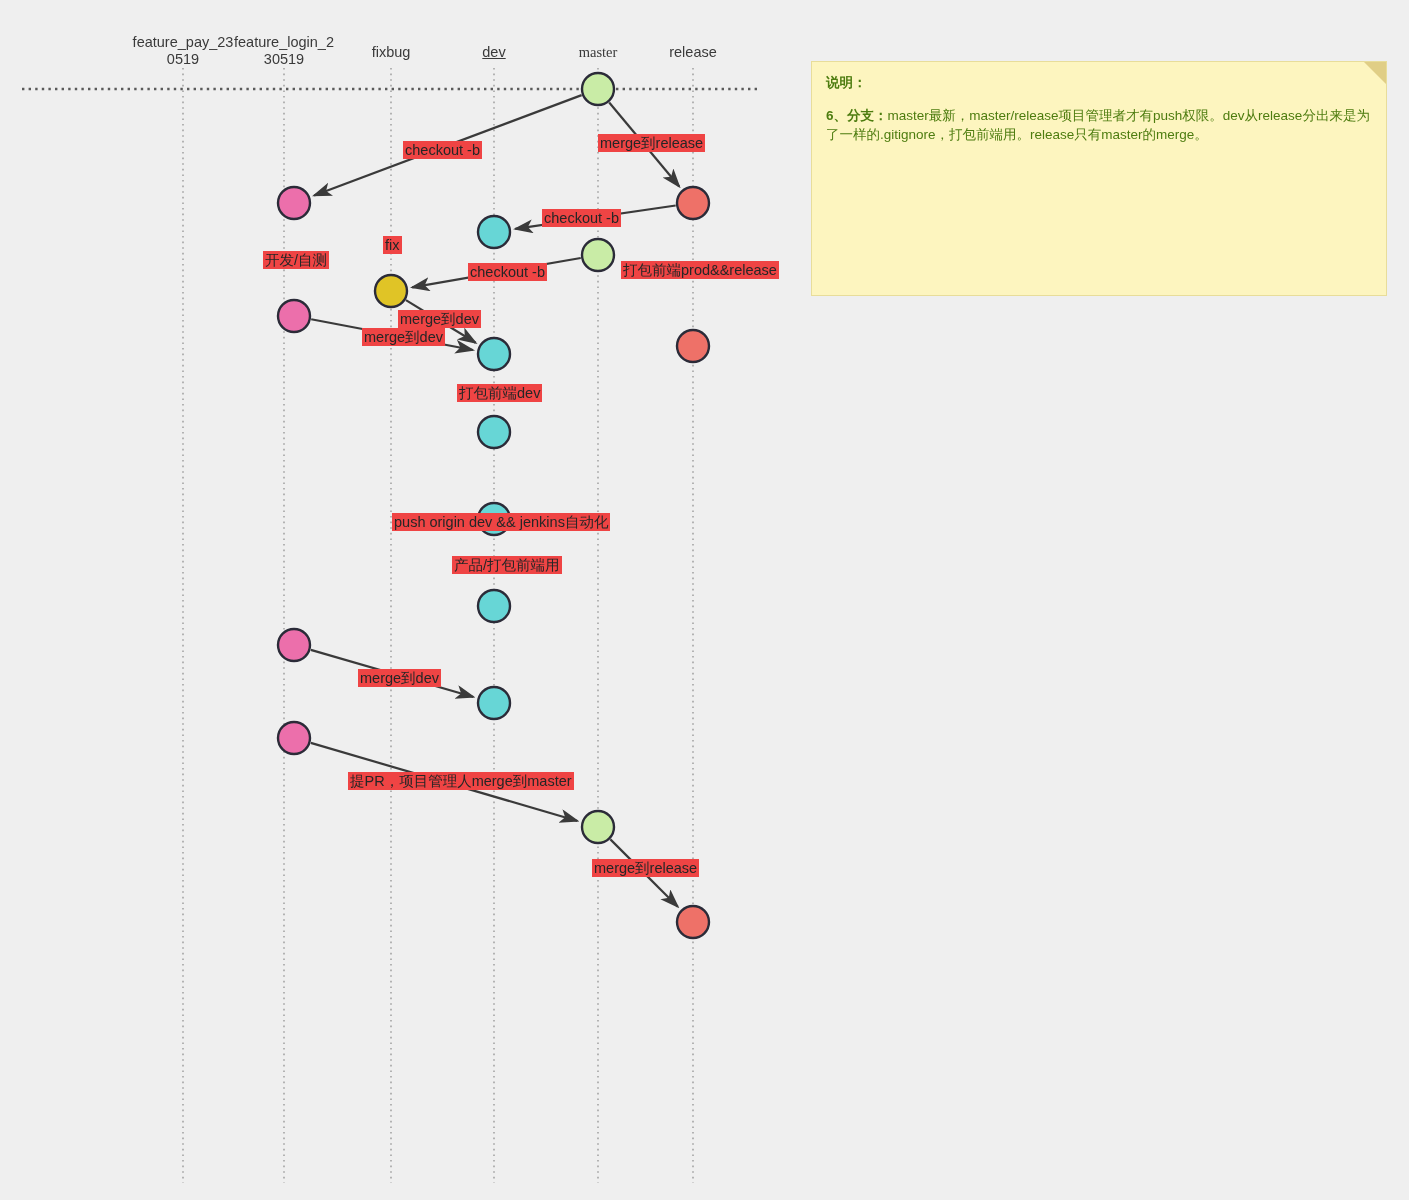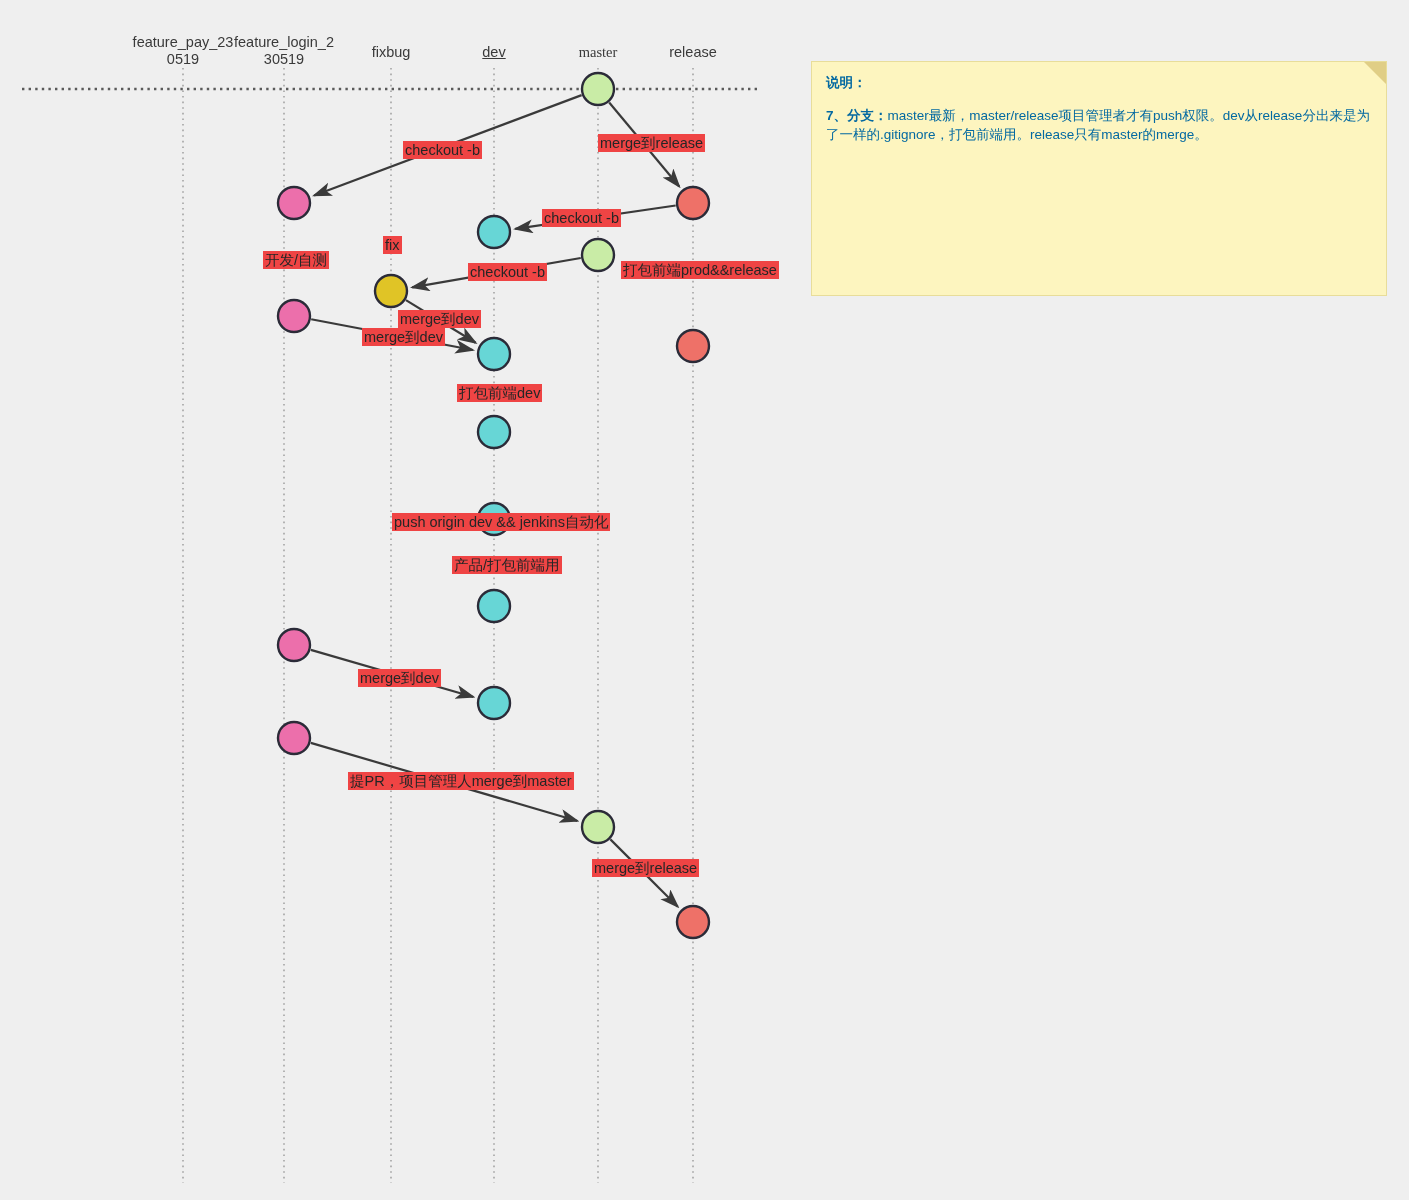--- a/index.html
+++ b/index.html
@@ -70,21 +70,21 @@
     border-left: 22px solid transparent;
     border-top: 22px solid #e0ce86;
   }
   #note-inner {
     position: absolute;
     left: 14px;
     top: 11px;
     right: 14px;
     font-size: 13.5px;
     line-height: 1.45;
-    color: #0369a1;
+    color: #4d7c0f;
   }
   .note-title {
     font-weight: bold;
     margin-bottom: 13px;
   }
   .note-item {
     margin-bottom: 13px;
   }
   .note-item b {
     font-weight: bold;
@@ -172,18 +172,18 @@
       <div class="edge-label" style="left: 457px; top: 376px;">打包前端dev</div>
       <div class="edge-label" style="left: 392px; top: 465px; margin-top: 40px;">push origin dev &amp;&amp; jenkins自动化</div>
       <div class="edge-label" style="left: 452px; top: 548px;">产品/打包前端用</div>
     </div>
 
   <div id="note-box">
     <div id="note-fold"></div>
     <div id="note-inner">
       <div class="note-title">说明：</div>
       <div class="note-item">
-        <b>7、分支：</b><span>master最新，master/release项目管理者才有push权限。dev从release分出来是为了一样的.gitignore，打包前端用。release只有master的merge。</span>
+        <b>6、分支：</b><span>master最新，master/release项目管理者才有push权限。dev从release分出来是为了一样的.gitignore，打包前端用。release只有master的merge。</span>
       </div>
     </div>
   </div>
 
 </div>
 
 </body></html>

